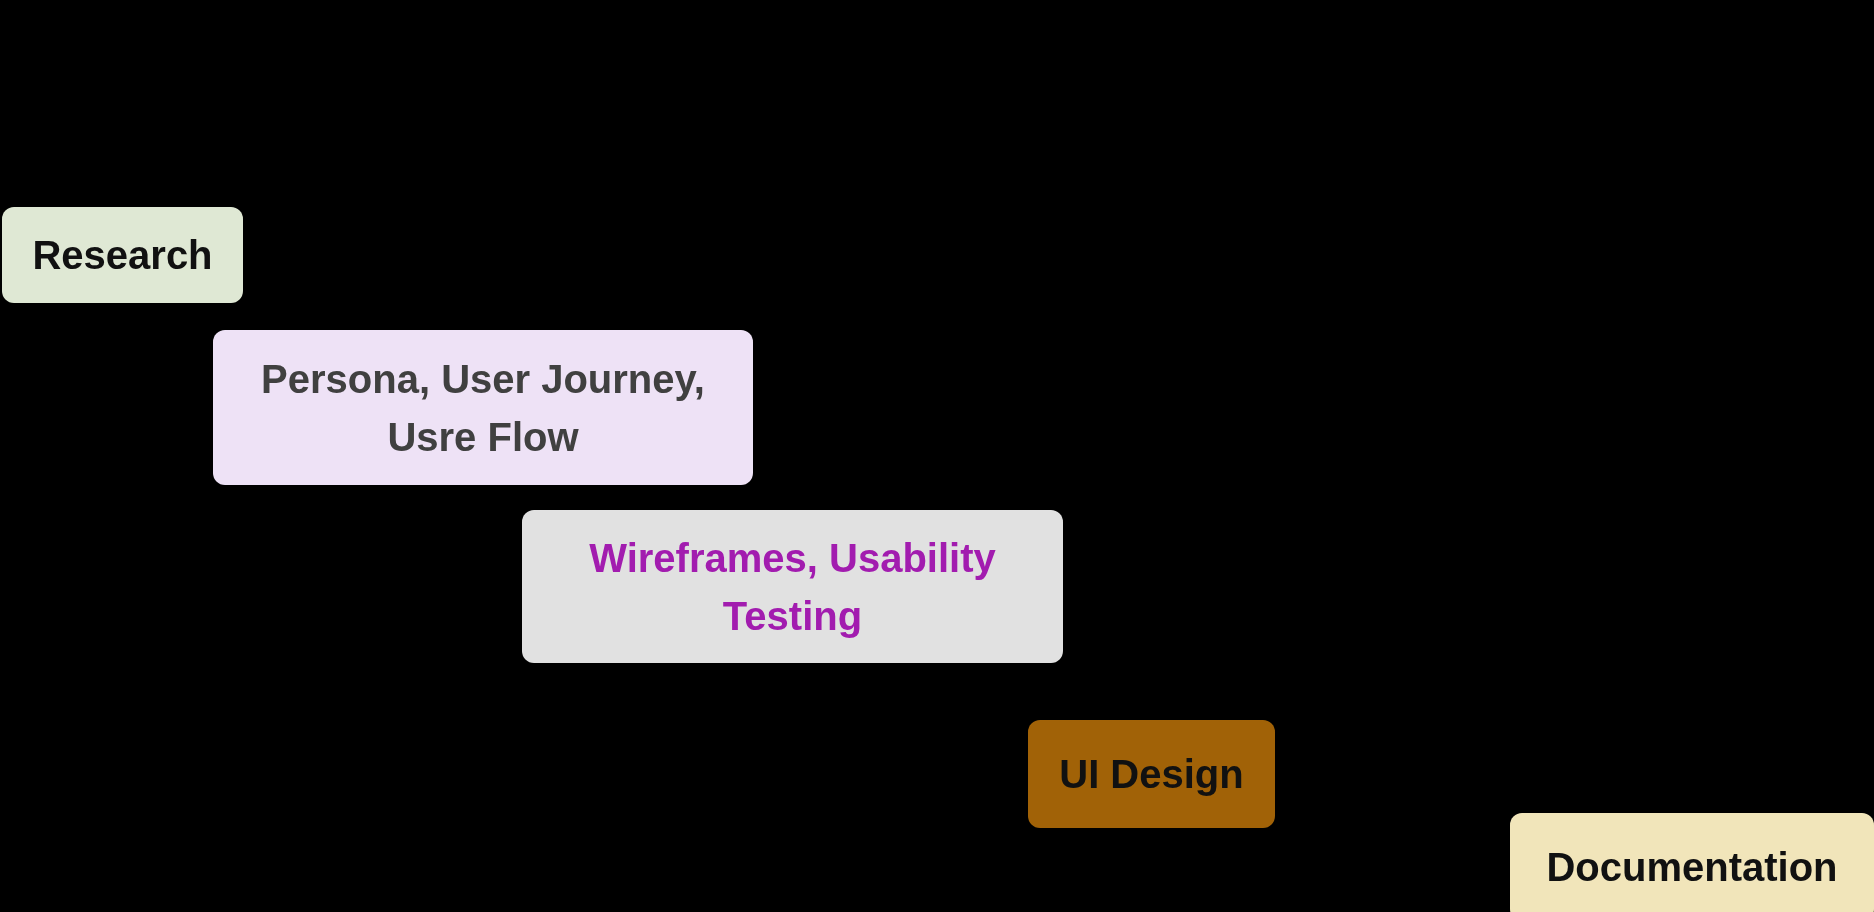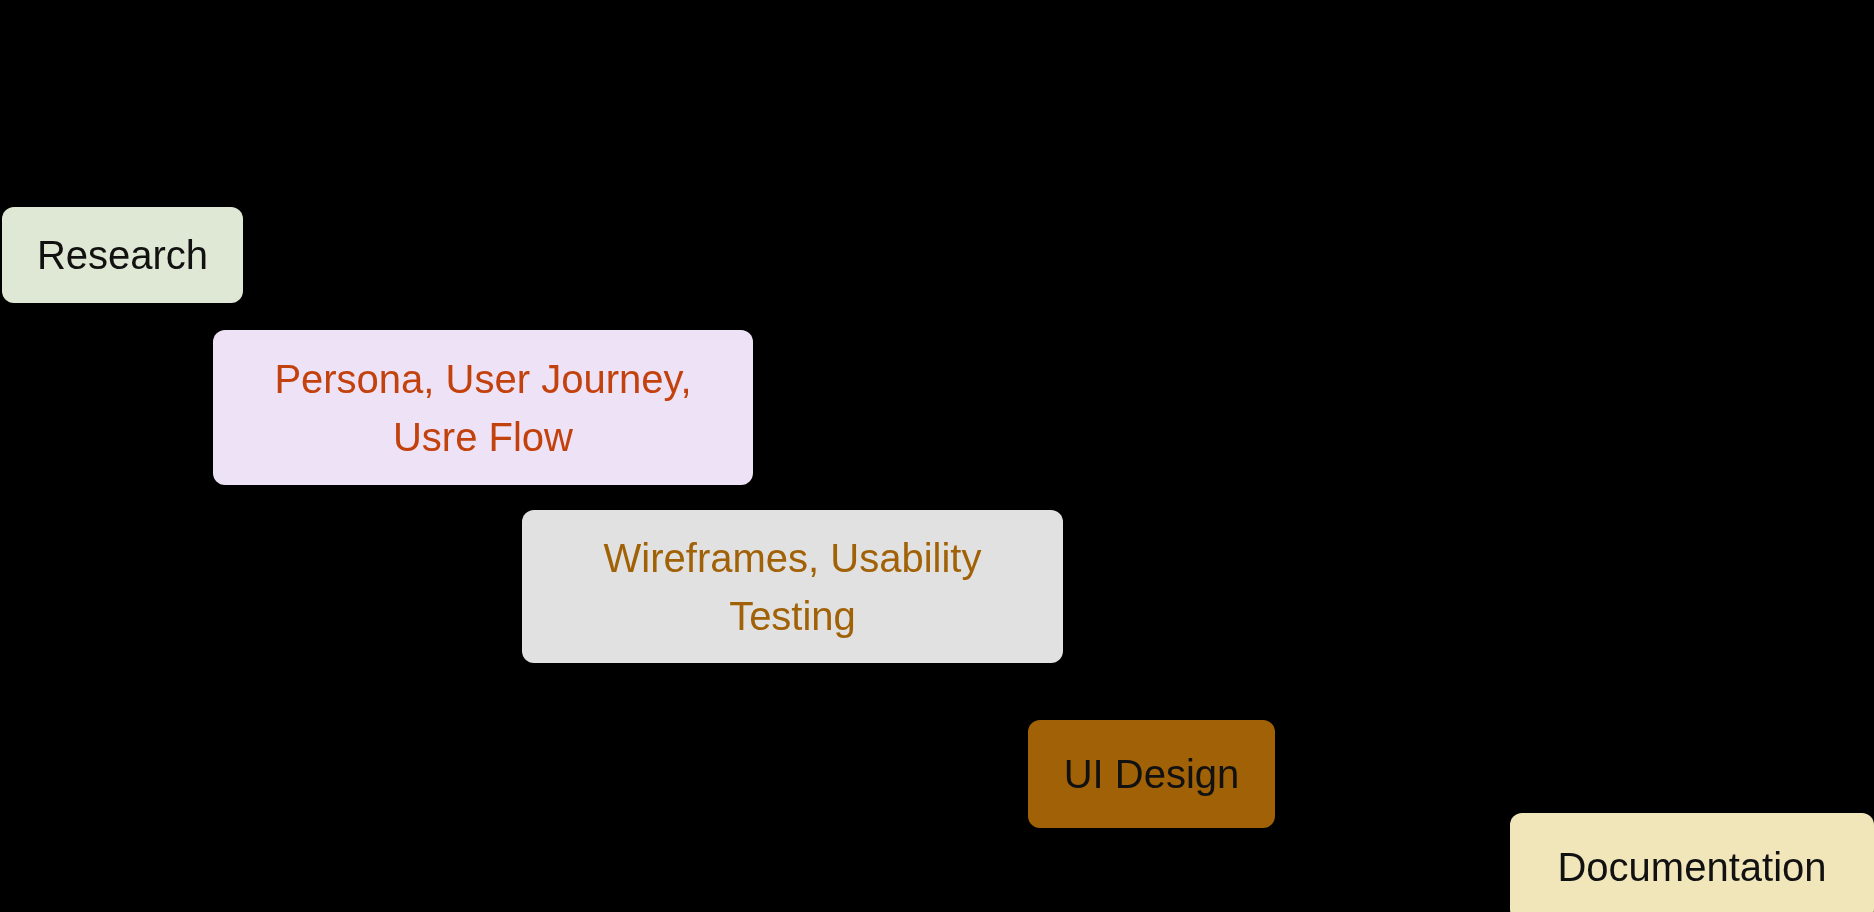--- a/index.html
+++ b/index.html
@@ -6,20 +6,21 @@
     margin: 0;
     padding: 0;
     background: #000000;
   }
   .canvas {
     position: relative;
     width: 1874px;
     height: 912px;
     overflow: hidden;
     font-family: "Liberation Sans", "DejaVu Sans", sans-serif;
+    font-weight: bold;
   }
   .node {
     position: absolute;
     border-radius: 12px;
     display: flex;
     align-items: center;
     justify-content: center;
     box-sizing: border-box;
     padding: 4px 18px;
   }
@@ -32,25 +33,25 @@
   }
 </style>
 </head>
 <body>
 
 <div class="canvas" style="background: rgb(0, 0, 0); width: 1874px; height: 912px;">
     <div class="node" style="left: 2px; top: 207px; width: 241px; height: 96px; background: rgb(223, 232, 212);">
       <span class="node-label" style="color: rgb(17, 17, 17);">Research</span>
     </div>
     <div class="node" style="left: 213px; top: 330px; width: 540px; height: 155px; background: rgb(238, 226, 246);">
-      <span class="node-label" style="color: #c2410c;">Persona, User Journey,
+      <span class="node-label" style="color: #404040;">Persona, User Journey,
 Usre Flow</span>
     </div>
     <div class="node" style="left: 522px; top: 510px; width: 541px; height: 153px; background: rgb(225, 225, 225);">
-      <span class="node-label" style="color: #a16207;">Wireframes, Usability
+      <span class="node-label" style="color: #a21caf;">Wireframes, Usability
 Testing</span>
     </div>
     <div class="node" style="left: 1028px; top: 720px; width: 247px; height: 108px; background: #a16207;">
       <span class="node-label" style="color: rgb(17, 17, 17);">UI Design</span>
     </div>
     <div class="node" style="left: 1510px; top: 813px; width: 364px; height: 108px; background: rgb(241, 229, 186);">
       <span class="node-label" style="color: rgb(17, 17, 17);">Documentation</span>
     </div>
   </div>
 

